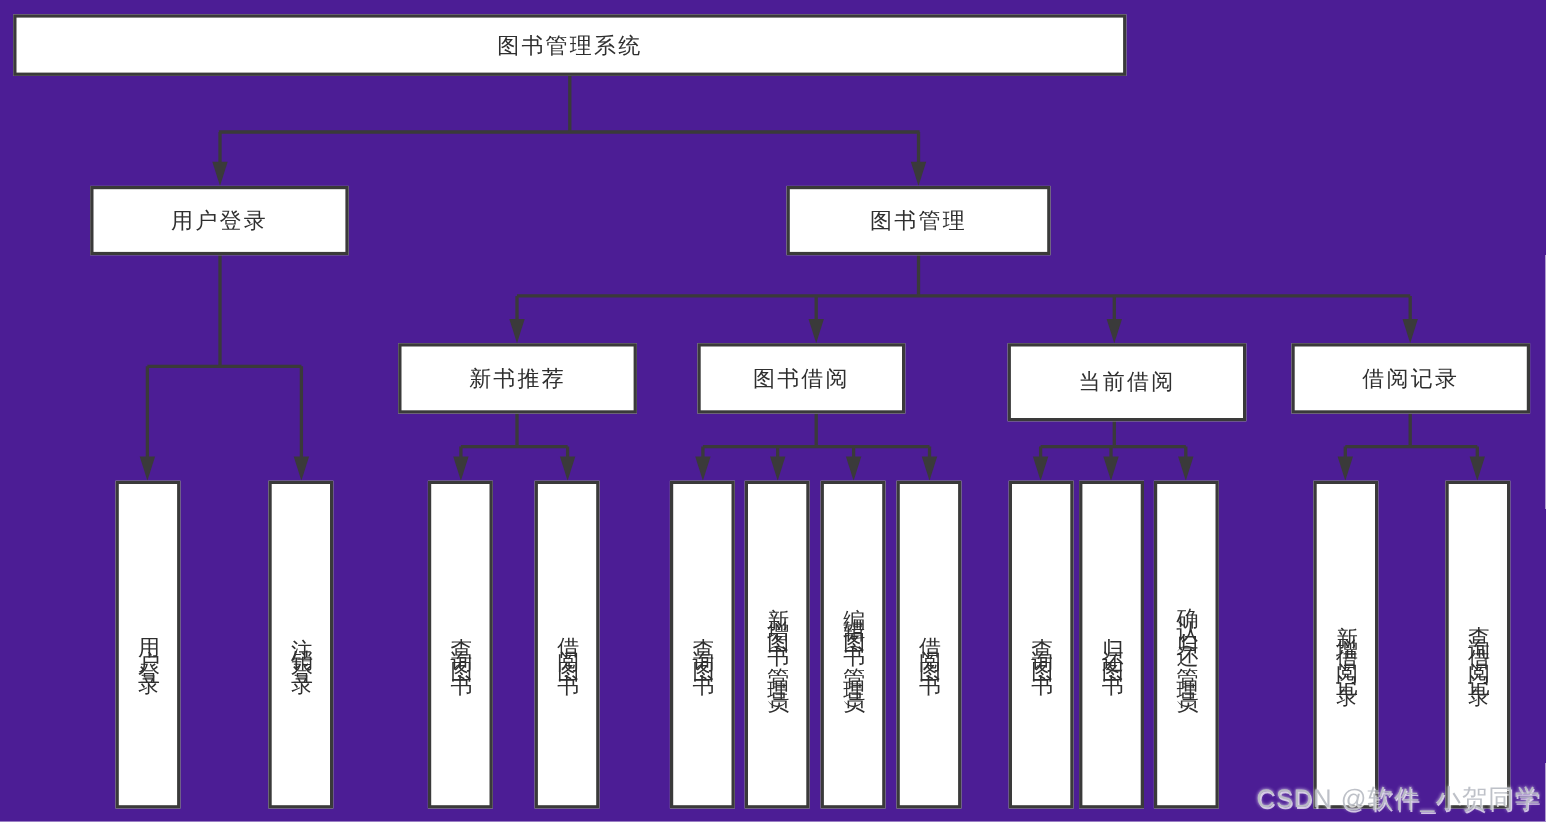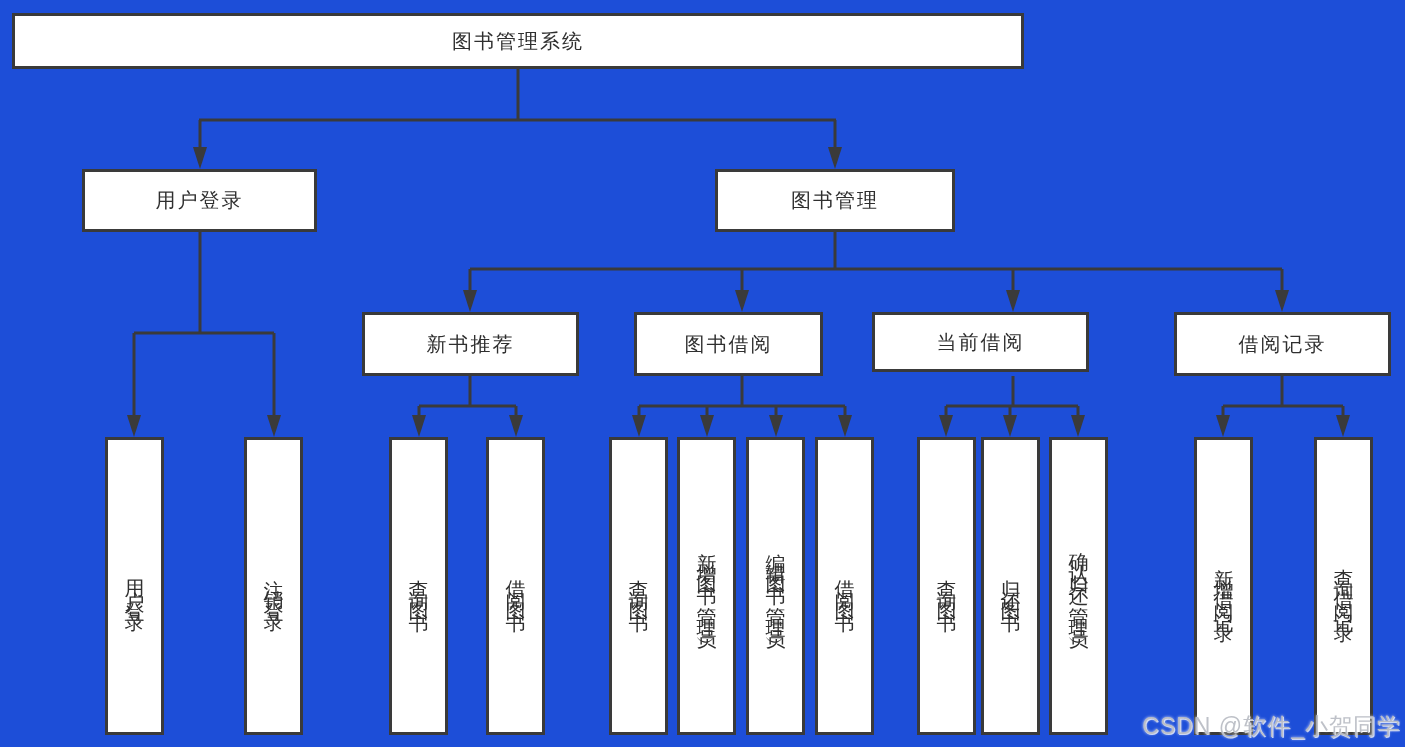--- a/index.html
+++ b/index.html
@@ -1,20 +1,20 @@
 <!DOCTYPE html>
 <html><head>
 <meta charset="utf-8">
 <style>
   html, body { margin: 0; padding: 0; background: #ffffff; }
   .canvas {
     position: relative;
     width: 1405px;
     height: 747px;
-    background: #1d4ed8;
+    background: #4c1d95;
     font-family: "Liberation Sans", sans-serif;
     color: #2f2f2f;
     overflow: hidden;
   }
   .box {
     position: absolute;
     box-sizing: border-box;
     border: 3px solid #3a3a3a;
     background: #ffffff;
     display: flex;
@@ -110,21 +110,21 @@
     </g>
   </svg>
 
   <div class="box" style="left:12px; top:13px; width:1012px; height:56px;">图书管理系统</div>
 
   <div class="box" style="left:82px; top:169px; width:235px; height:63px;">用户登录</div>
   <div class="box" style="left:362px; top:312px; width:217px; height:64px;">新书推荐</div>
 
   <div class="box" style="left:715px; top:169px; width:240px; height:63px;">图书管理</div>
   <div class="box" style="left:634px; top:312px; width:189px; height:64px;">图书借阅</div>
-  <div class="box" style="left:872px; top:312px; width:217px; height:60px;">当前借阅</div>
+  <div class="box" style="left:916px; top:312px; width:217px; height:71px;">当前借阅</div>
   <div class="box" style="left:1174px; top:312px; width:217px; height:64px;">借阅记录</div>
 
   <div class="vbox" style="left:105px; top:437px; width:59px; height:298px;">用户登录</div>
   <div class="vbox" style="left:244px; top:437px; width:59px; height:298px;">注销登录</div>
 
   <div class="vbox" style="left:389px; top:437px; width:59px; height:298px;">查询图书</div>
   <div class="vbox" style="left:486px; top:437px; width:59px; height:298px;">借阅图书</div>
 
   <div class="vbox" style="left:609px; top:437px; width:59px; height:298px;">查询图书</div>
   <div class="vbox" style="left:677px; top:437px; width:59px; height:298px;">新增图书（管理员）</div>

